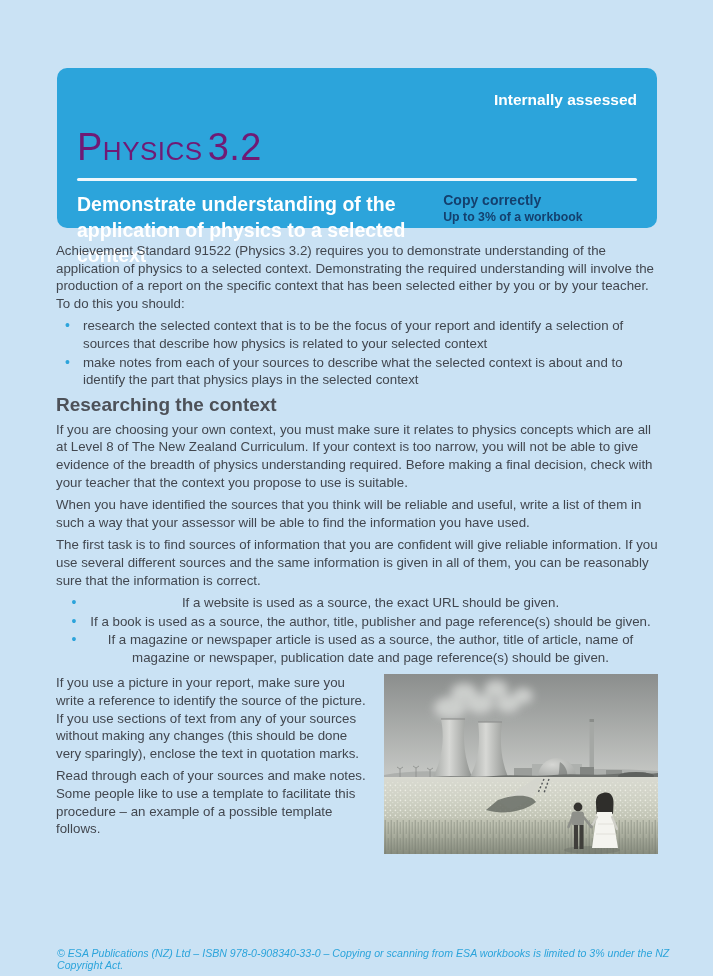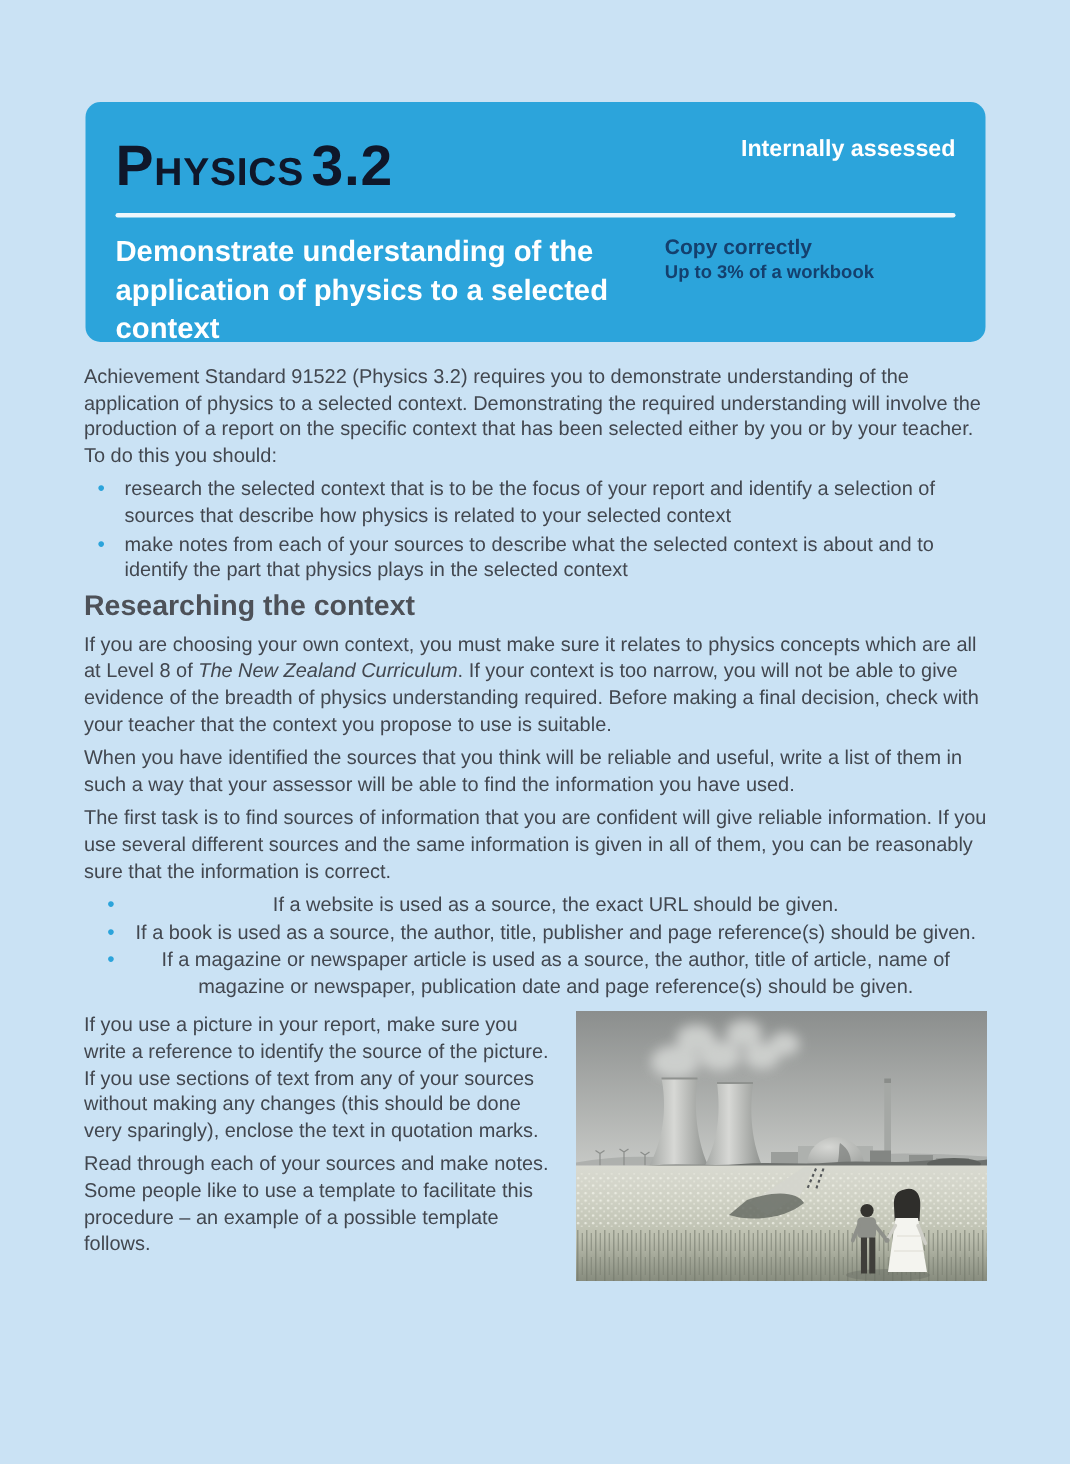--- a/index.html
+++ b/index.html
@@ -9,21 +9,21 @@
     position:relative; width:713px; height:976px;
     background:#cae2f4; overflow:hidden;
   }
 
   
   .header-box {
     position:absolute; left:57px; top:68px; width:600px; height:160px;
     background:#2ca4db; border-radius:10px; padding:16px 20px 0 20px;
   }
   .header-top { display:flex; justify-content:space-between; align-items:flex-start; }
-  .course-title { color:#0f172a; font-weight:bold; letter-spacing:0.5px; line-height:1; padding-top:8px; }
+  .course-title { color:#701a75; font-weight:normal; letter-spacing:0.5px; line-height:1; padding-top:8px;margin-top:36px; }
   .course-title .big { font-size:38px; }
   .course-title .smallcaps { font-size:26px; }
   .assessed { text-align:right; color:#ffffff; font-weight:bold; font-size:15.5px; line-height:1.32; padding-top:6px; }
   .header-rule { height:3px; background:#eef7fc; margin:12px 0 11px 0; border-radius:2px; }
   .header-bottom { display:flex; justify-content:space-between; }
   .subtitle { width:378px; color:#ffffff; font-weight:bold; font-size:19.5px; line-height:1.32; }
   .copy-note { width:200px; font-size:12.3px; line-height:1.22; color:#ffffff; }
   .copy-title { color:#14406e; font-weight:bold; font-size:14px; line-height:1.25; }
   .copy-sub { color:#14406e; font-weight:bold; font-size:12.3px; line-height:1.3; }
 
@@ -36,21 +36,21 @@
   ul.bullets { list-style:none; margin:1px 0 4px 0; }
   ul.bullets li { display:flex; margin-bottom:1px; }
   ul.bullets li .marker { width:27px; padding-left:9px; color:#2ca4db; flex:none; }
   ul.bullets li .marker::before { content:"\2022"; font-size:14px; }
   ul.bullets li .li-text { flex:1; }
   ul.bullets.spaced { margin-bottom:8px;text-align:center; }
   h2.section-heading {
     font-size:19px; line-height:23px; color:#4d5158;
     margin:3px 0 5px 0; font-weight:bold;
   }
-  .italic { font-style:italic; }
+  .italic { }
 
   
   .bottom-row { display:flex; margin-top:6px; }
   .bottom-left { width:320px; flex:none; }
   .photo-wrap { margin-left:8px; width:274px; height:180px; flex:none; }
   .photo-wrap svg { display:block; width:274px; height:180px; }
 
   
   .footer {
     position:absolute; left:57px; top:947px; width:620px;
@@ -228,14 +228,15 @@
               <path d="M213,143 L207.5,152.5" stroke="#cfcfc8" stroke-width="2.2" stroke-linecap="round"></path>
               <path d="M228,143 L233,155" stroke="#cfcfc8" stroke-width="2.2" stroke-linecap="round"></path>
               <circle cx="207.3" cy="152.8" r="1.7" fill="#8e908a"></circle>
             </g>
           </g>
         </svg>
       </div>
     </div>
   </div>
 
+  <div class="footer">© ESA Publications (NZ) Ltd – ISBN 978-0-908340-33-0 – Copying or scanning from ESA workbooks is limited to 3% under the NZ Copyright Act.</div>
 
 </div>
 
 </body></html>

